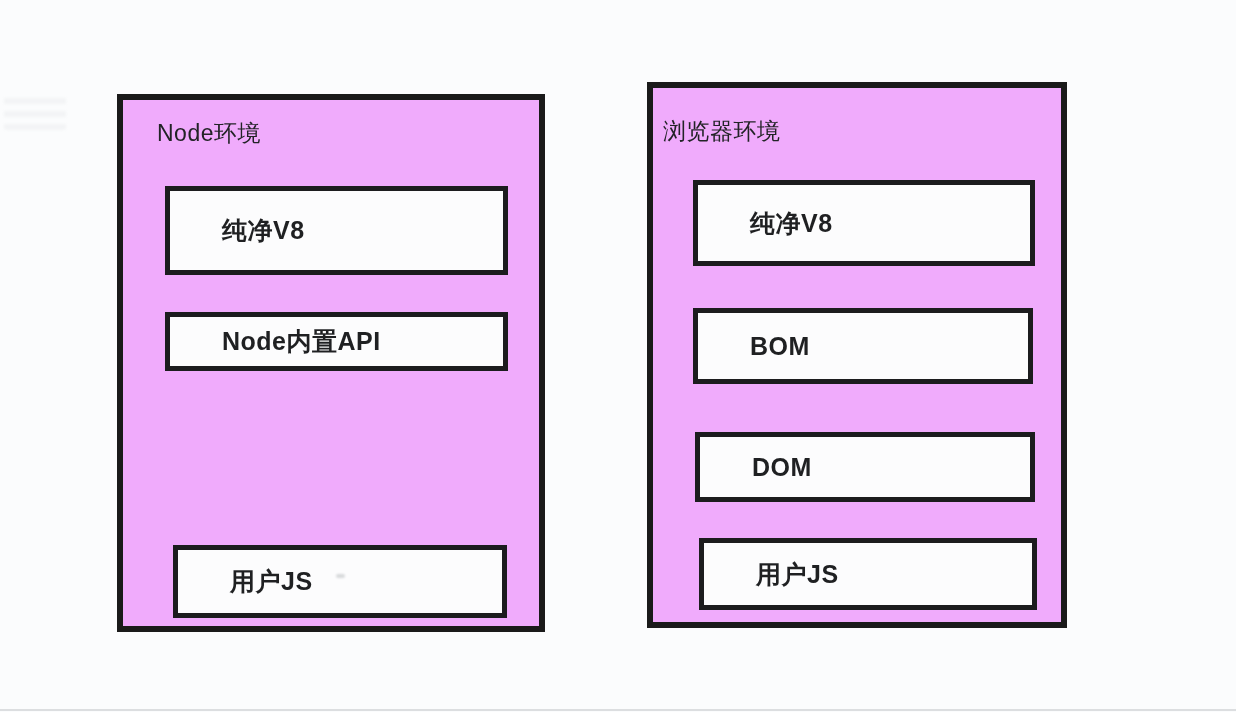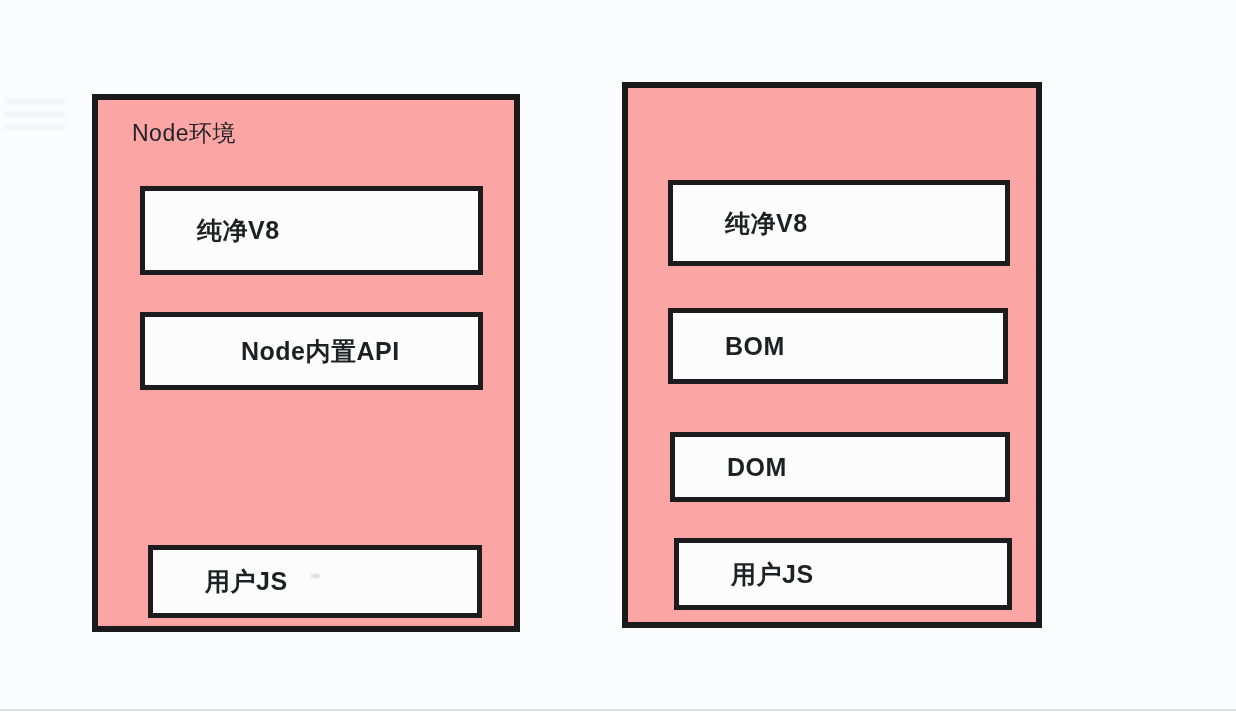--- a/index.html
+++ b/index.html
@@ -12,22 +12,23 @@
     width: 1236px;
     height: 712px;
     background: #fbfcfd;
     overflow: hidden;
     font-family: "Liberation Sans", "DejaVu Sans", sans-serif;
   }
   
   .panel {
     position: absolute;
     border: 6px solid #1a1a1a;
-    background: #fca5a5;
+    background: #f0abfc;
     box-sizing: border-box;
+    margin-left: 25px;
   }
   .panel-node {
     left: 92px;
     top: 94px;
     width: 428px;
     height: 538px;
   }
   .panel-browser {
     left: 622px;
     top: 82px;
@@ -58,21 +59,21 @@
     font-size: 25px;
     font-weight: 600;
     color: #1f2022;
     letter-spacing: 0.5px;
     padding-left: 52px;
     white-space: nowrap;
   }
 
   
   .nb-v8   { left: 42px; top: 86px;  width: 343px; height: 89px; }
-  .nb-api  { left: 42px; top: 212px; width: 343px; height: 78px; padding-left: 44px; }
+  .nb-api  { left: 42px; top: 212px; width: 343px; height: 59px; }
   .nb-js   { left: 50px; top: 445px; width: 334px; height: 73px; }
 
   
   .bb-v8   { left: 40px; top: 92px;  width: 342px; height: 86px; }
   .bb-bom  { left: 40px; top: 220px; width: 340px; height: 76px; }
   .bb-dom  { left: 42px; top: 344px; width: 340px; height: 70px; }
   .bb-js   { left: 46px; top: 450px; width: 338px; height: 72px; }
 
   
   .bottom-line {
@@ -125,20 +126,21 @@
     </div>
 
     <div class="inner-box nb-js">
       <span class="label">用户JS</span>
     </div>
 
     <div class="speck"></div>
   </div>
 
   <div class="panel panel-browser">
+    <div class="panel-title">浏览器环境</div>
 
     <div class="inner-box bb-v8">
       <span class="label">纯净V8</span>
     </div>
 
     <div class="inner-box bb-bom">
       <span class="label">BOM</span>
     </div>
 
     <div class="inner-box bb-dom">

